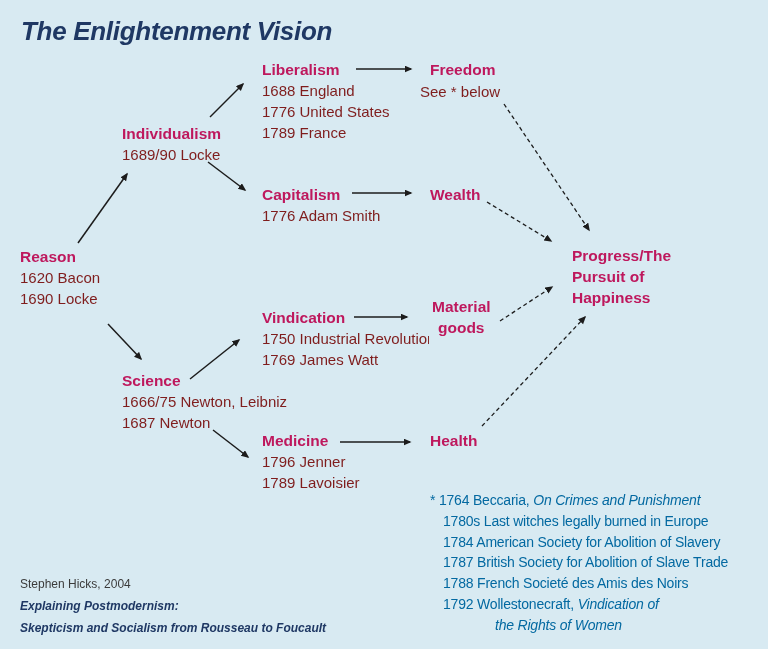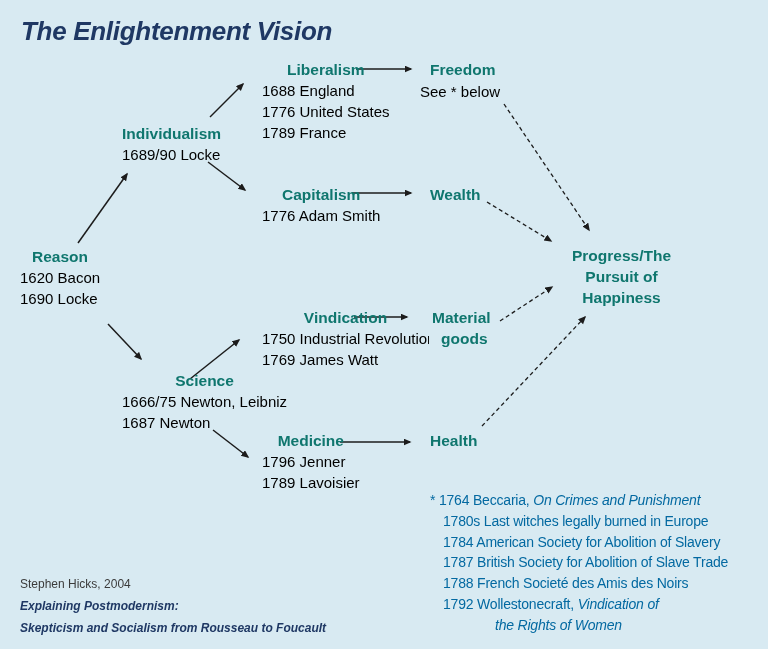--- a/index.html
+++ b/index.html
@@ -16,26 +16,25 @@
   .arrows{position:absolute;left:0;top:0;pointer-events:none;}
   .arrows line{stroke:#1c1c1c;stroke-width:1.5;}
   .arrows line.dash{stroke-dasharray:4 3;stroke-width:1.3;}
   .title{
     position:absolute;left:21px;top:16px;
     font-size:26px;font-weight:bold;font-style:italic;
     color:#1f3864;letter-spacing:-0.3px;
   }
   .node{position:absolute;white-space:nowrap;}
   .n-title{
-    font-size:15.5px;font-weight:bold;color:#0f766e;
+    font-size:15.5px;font-weight:bold;color:#be185d;
     line-height:21px;
-    text-align:center;
   }
   .n-body{
-    font-size:15px;color:#000000;line-height:21px;
+    font-size:15px;color:#7f1d1d;line-height:21px;
   }
   .clipline{max-width:167px;overflow:hidden;}
   .footnote{
     position:absolute;left:430px;top:490px;
     font-size:14px;color:#0369a1;line-height:20.8px;
     letter-spacing:-0.2px;white-space:nowrap;
   }
   .footnote .fline{padding-left:13px;}
   .footnote .fline.first{padding-left:0;}
   .footnote .fline.hang{padding-left:65px;}
@@ -121,21 +120,21 @@
 
   <div class="node" style="left:430px;top:59px">
     <div class="n-title">Freedom</div>
   </div>
   <div class="node n-body" style="left:420px;top:81px">See * below</div>
 
   <div class="node" style="left:430px;top:184px">
     <div class="n-title">Wealth</div>
   </div>
 
-  <div class="node" style="left:432px;top:307px">
+  <div class="node" style="left:432px;top:296px">
     <div class="n-title">Material</div>
     <div class="n-title" style="padding-left:6px">goods</div>
   </div>
 
   <div class="node" style="left:430px;top:430px">
     <div class="n-title">Health</div>
   </div>
 
   <div class="node" style="left:572px;top:245px">
     <div class="n-title">Progress/The</div>

